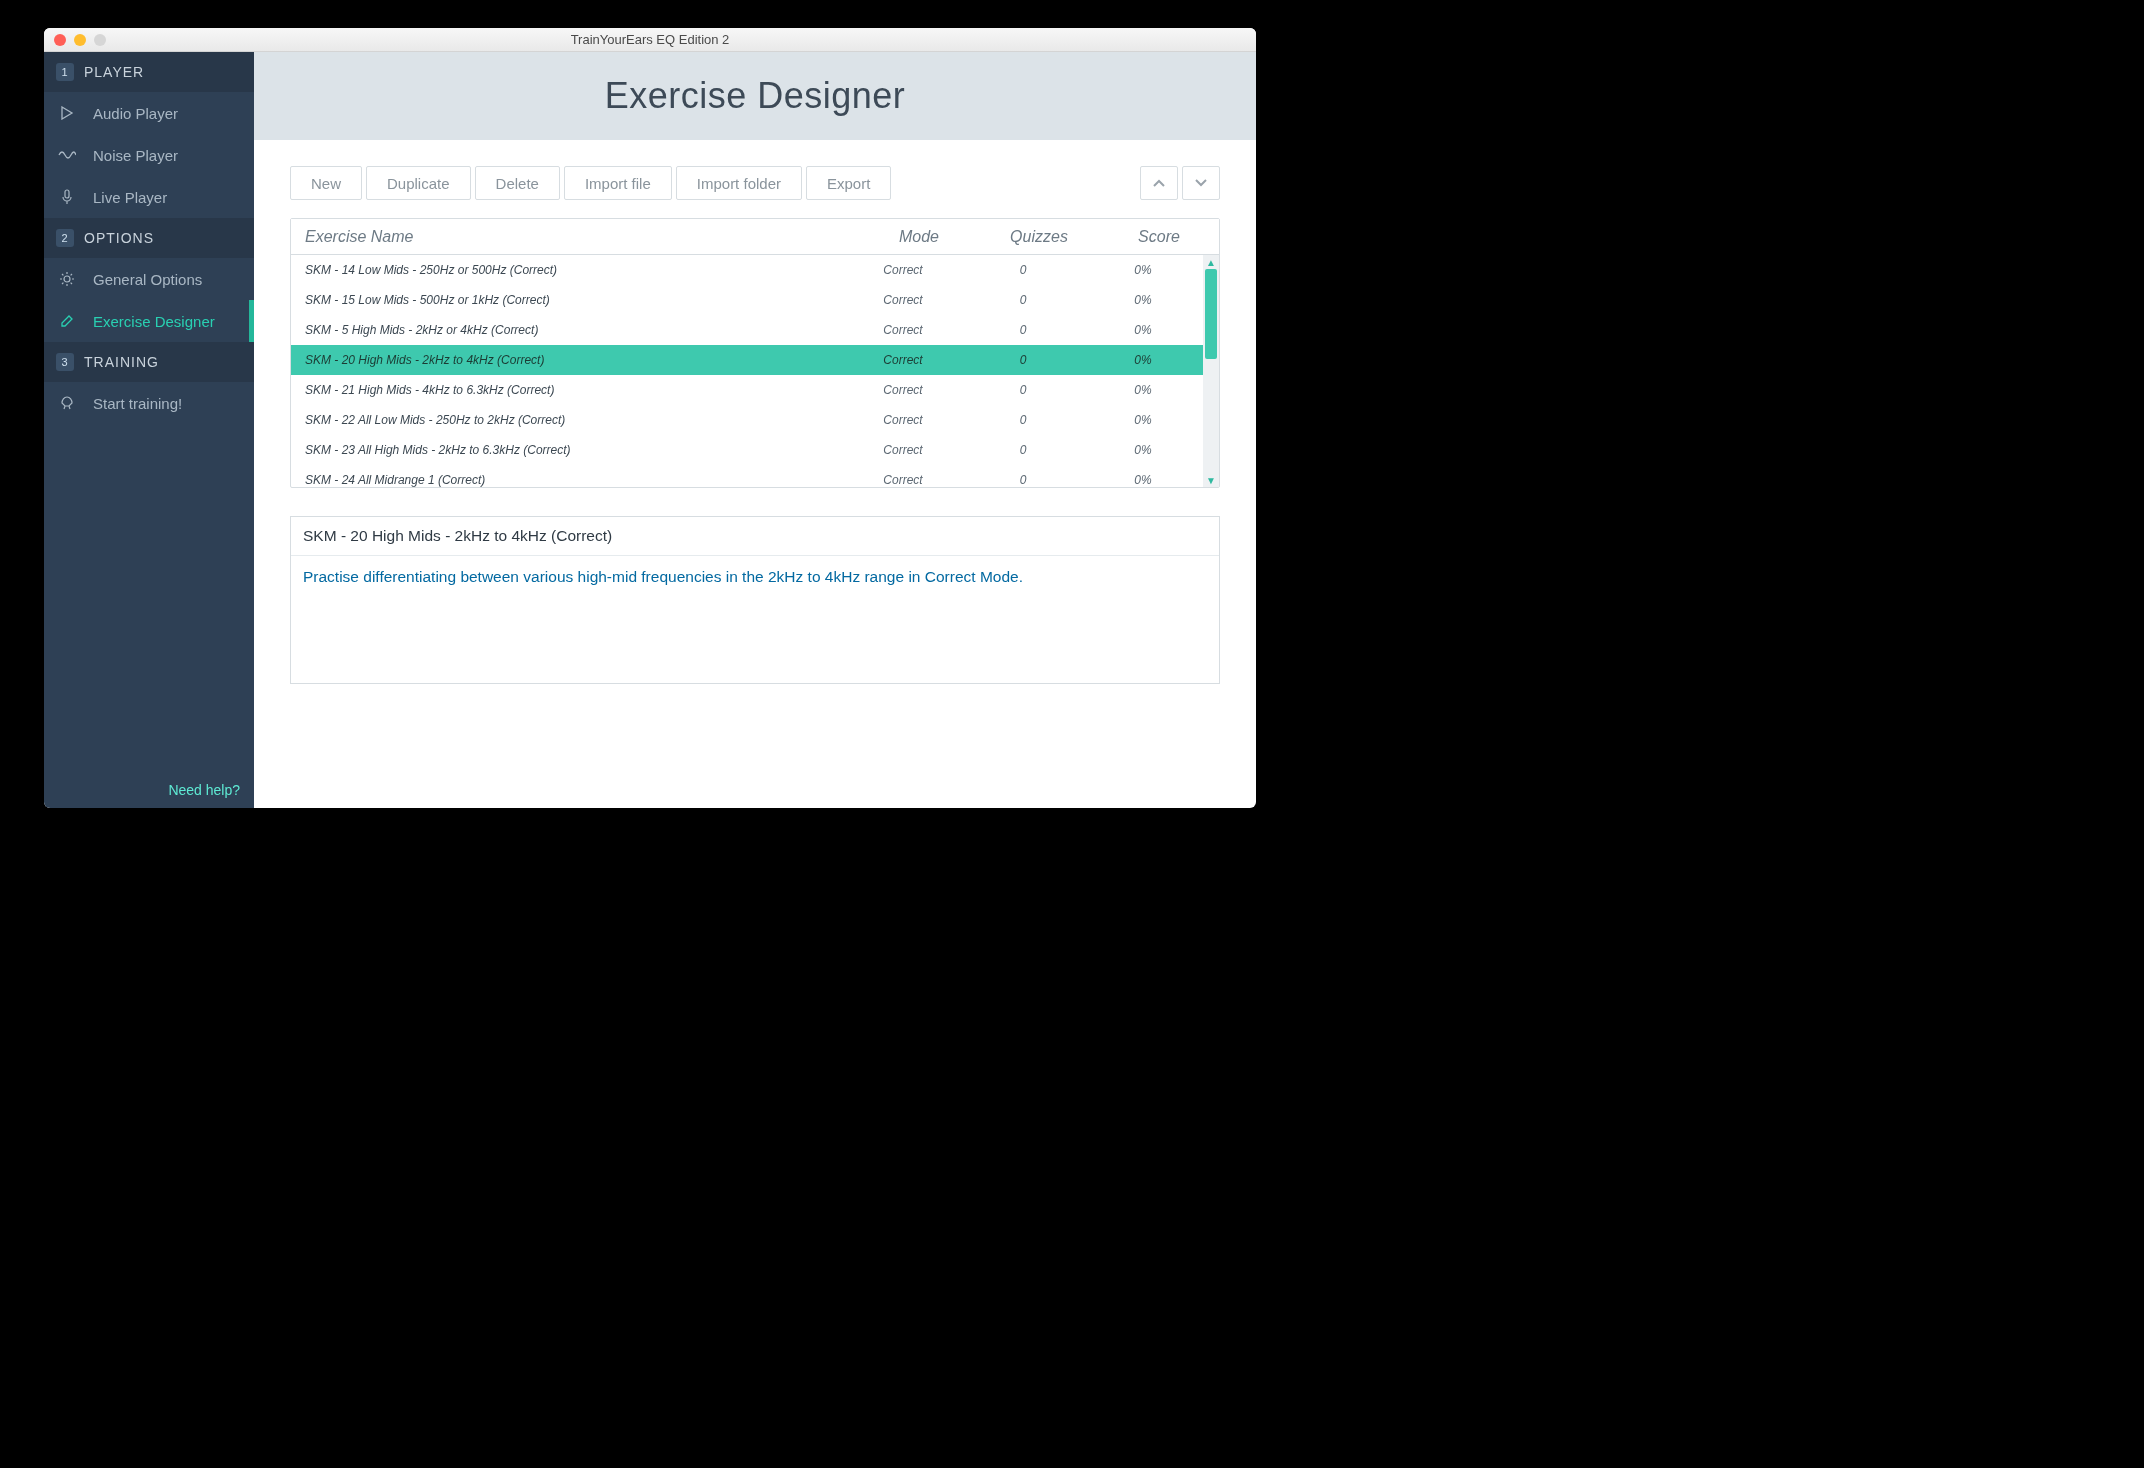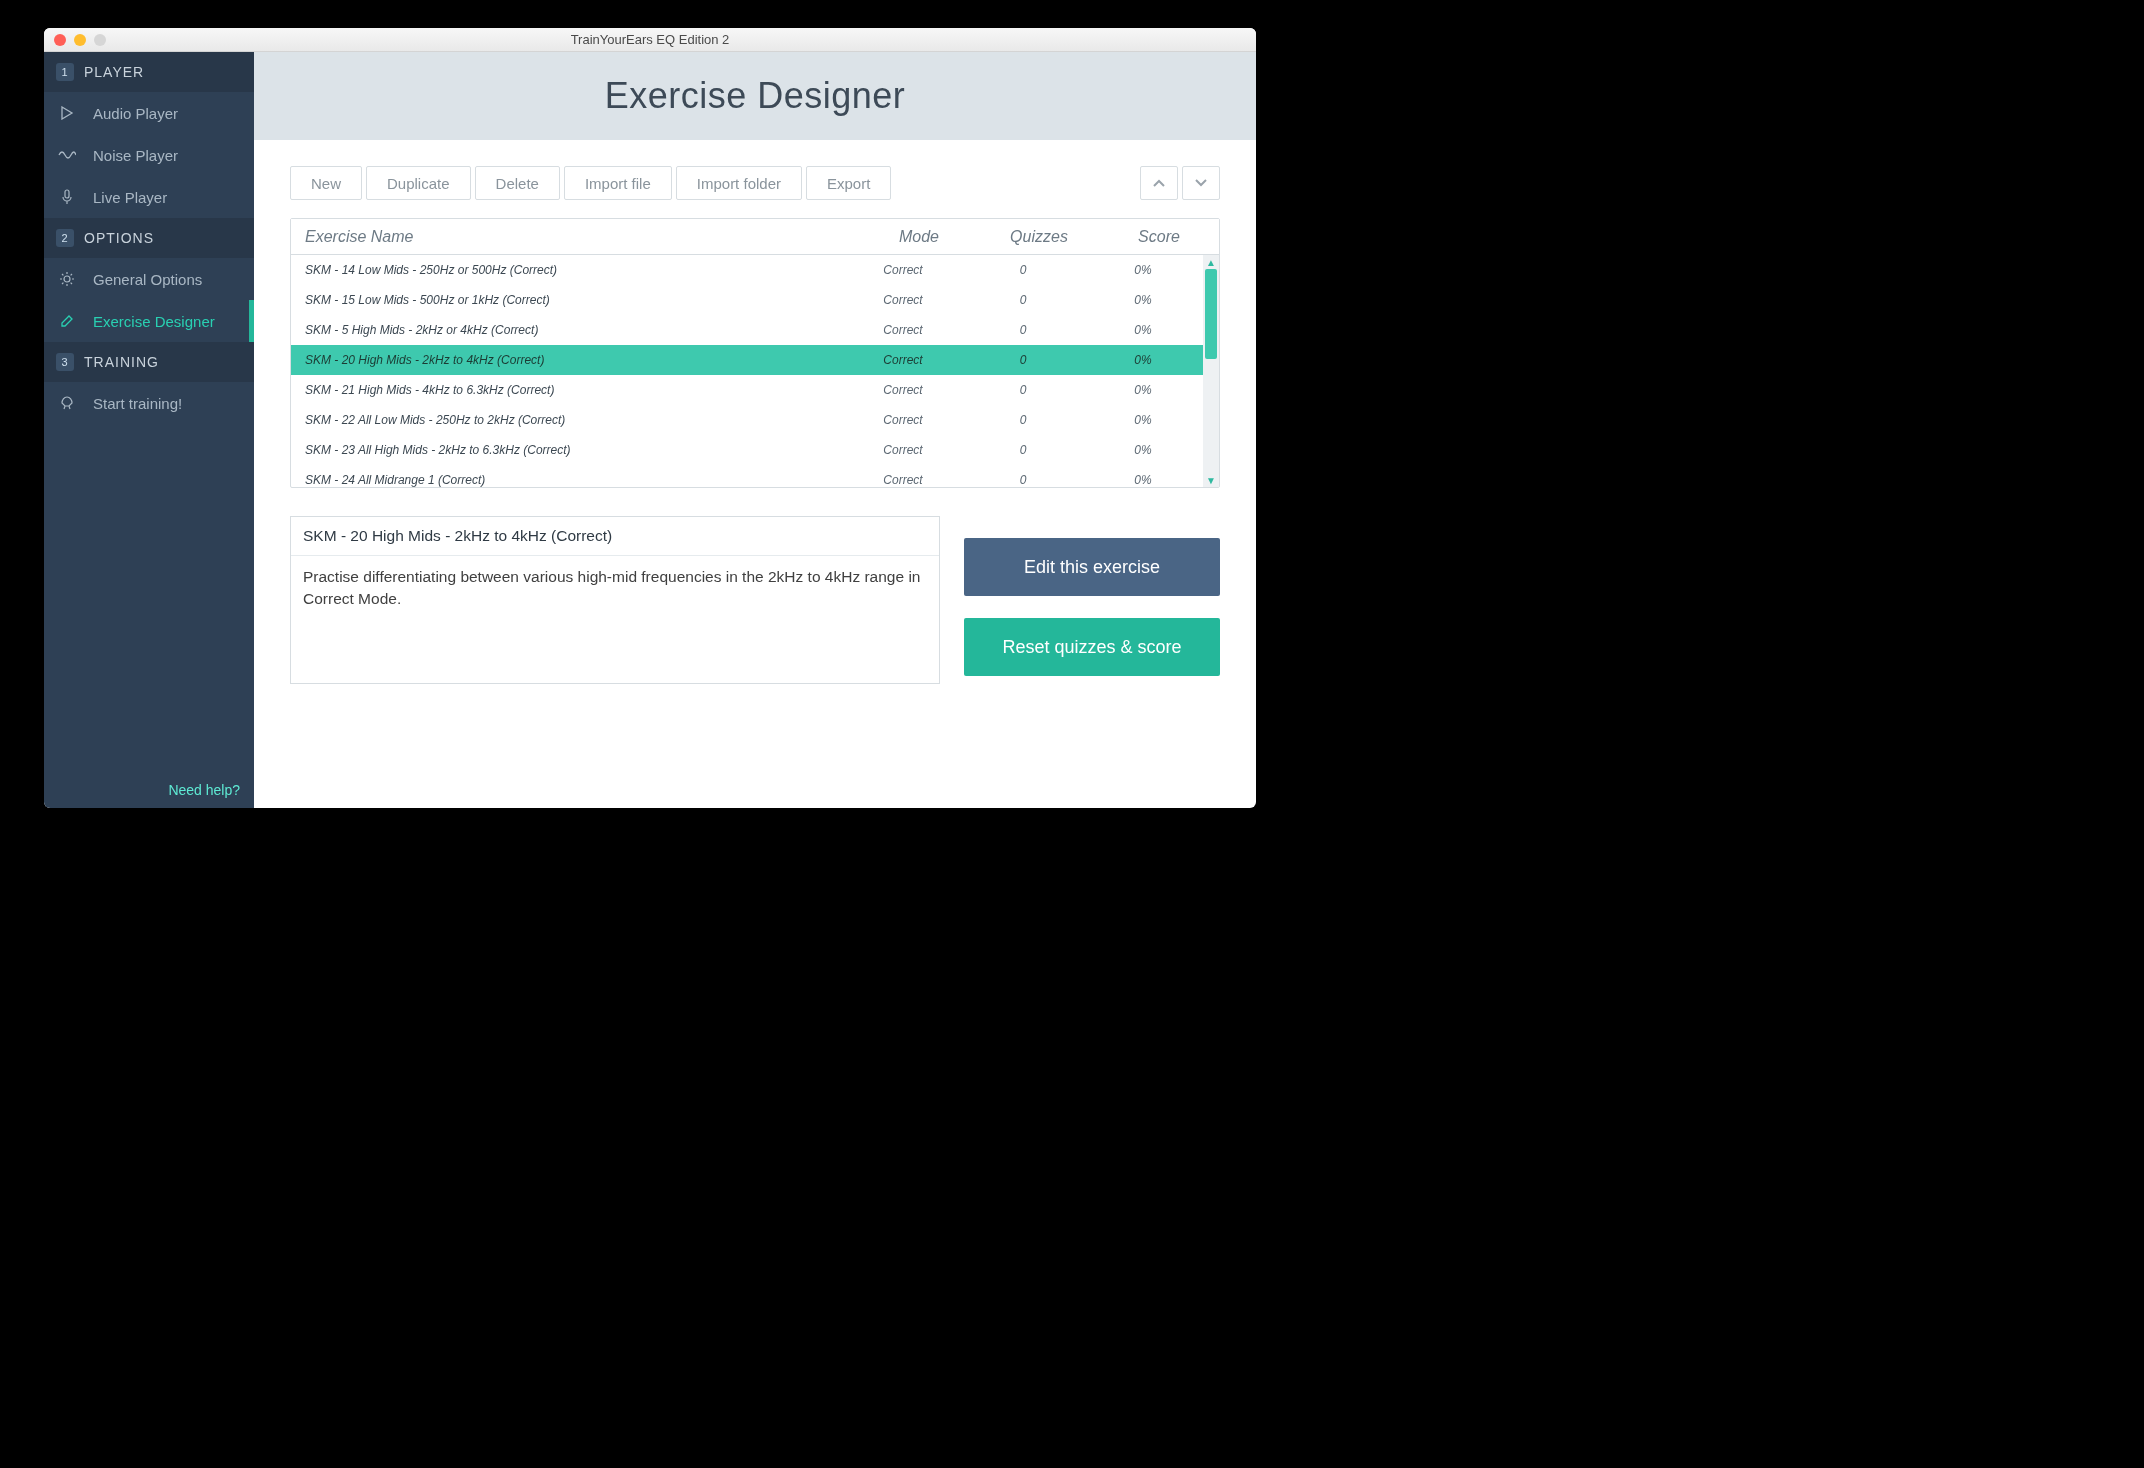--- a/index.html
+++ b/index.html
@@ -138,21 +138,21 @@
     margin-top:28px; display:flex; gap:24px; align-items:flex-start;
   }
   .descbox{
     flex:1; border:1px solid #d7dde1; min-height:168px;
   }
   .descbox .hd{
     padding:10px 12px; border-bottom:1px solid #e6ebee;
     font-size:15.5px; color:#2f3a44; font-weight:500;
   }
   .descbox .bd{
-    padding:10px 12px; font-size:15.5px; color:#404040; line-height:1.45;
+    padding:10px 12px; font-size:15.5px; color:#0369a1; line-height:1.45;
   }
   .actions{ width:256px; display:flex; flex-direction:column; gap:22px; padding-top:22px;}
   .bigbtn{
     height:58px; display:flex; align-items:center; justify-content:center;
     color:#fff; font-size:18px; font-weight:500; border-radius:2px;
   }
   .bigbtn.blue{ background:#4a6585;}
   .bigbtn.teal{ background:#24b79a;}
 </style>
 </head>
@@ -329,21 +329,17 @@
               <div class="down">▼</div>
             </div>
           </div>
         </div>
 
         <div class="lower">
           <div class="descbox">
             <div class="hd">SKM - 20 High Mids - 2kHz to 4kHz (Correct)</div>
             <div class="bd">Practise differentiating between various high-mid frequencies in the 2kHz to 4kHz range in Correct Mode.</div>
           </div>
-          <div class="actions">
-            <div class="bigbtn blue">Edit this exercise</div>
-            <div class="bigbtn teal">Reset quizzes &amp; score</div>
-          </div>
         </div>
       </div>
     </div>
   </div>
 </div>
 
 </body></html>

